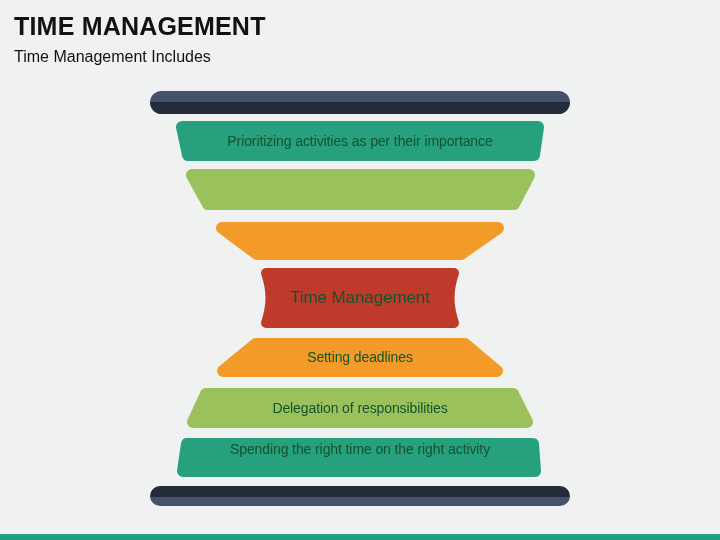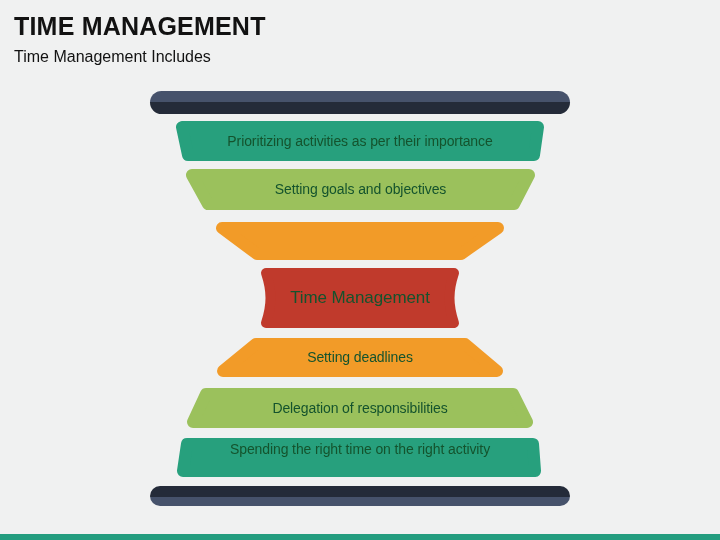--- a/index.html
+++ b/index.html
@@ -88,20 +88,19 @@
     </g>
 
     <g color="#27a07d">
       <path fill="currentColor" stroke="currentColor" stroke-width="12" stroke-linejoin="round" d="M 187 444 L 533 444 L 535 471 L 183 471 Z"></path>
     </g>
 
     <rect x="150" y="486" width="420" height="20" rx="10" fill="url(#gBot)"></rect>
   </svg>
 
   <div class="band-label t-band0">Prioritizing activities as per their importance</div>
-  <div class="band-label t-band1">Setting goals and objectives</div>
   <div class="band-label t-center">Time Management</div>
   <div class="band-label t-band3">Setting deadlines</div>
   <div class="band-label t-band4">Delegation of responsibilities</div>
   <div class="band-label t-band5">Spending the right time on the right activity</div>
 
   <div class="footer-strip"></div>
 </div>
 
 </body></html>

